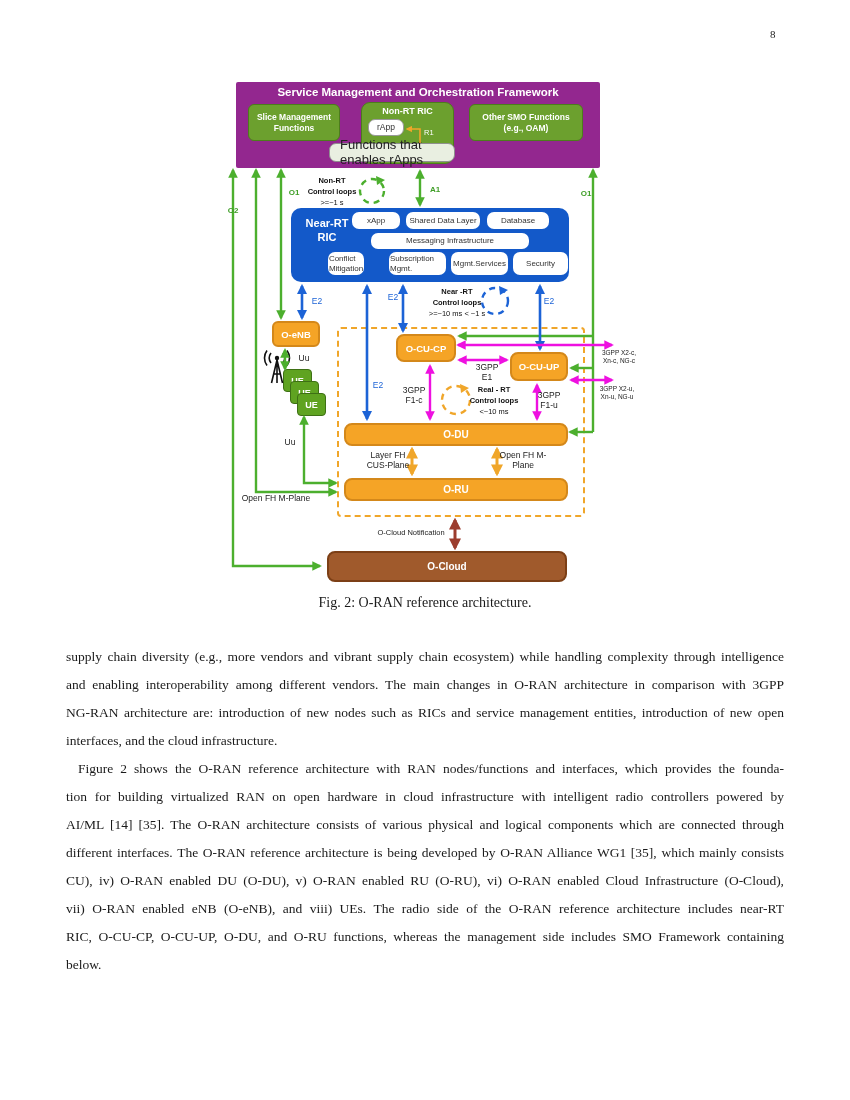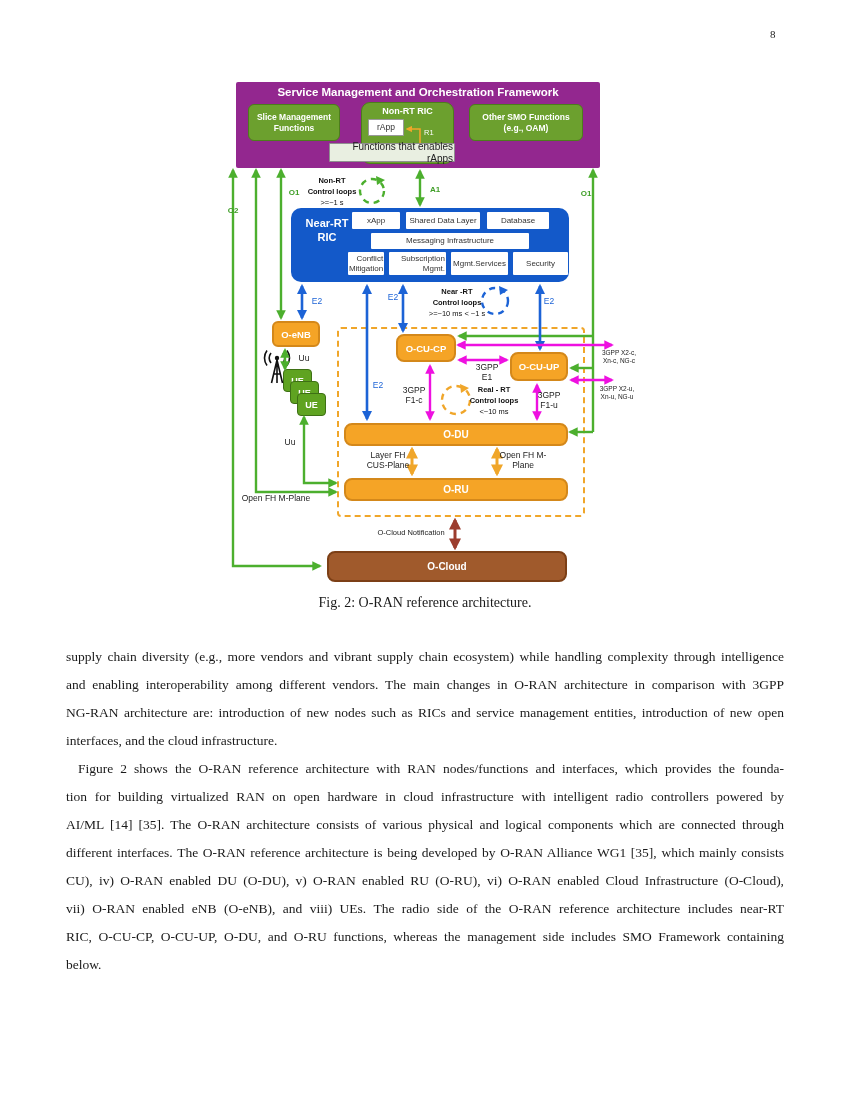--- a/index.html
+++ b/index.html
@@ -6,22 +6,22 @@
   #page{position:relative;width:850px;height:1100px;background:#ffffff;overflow:hidden;
         font-family:"Liberation Sans",sans-serif;}
   .abs{position:absolute;}
   
   .gbox{position:absolute;background:#6CA02E;border:1.5px solid #4c7c1c;border-radius:6px;
         color:#fff;font-weight:bold;font-size:8.5px;line-height:1.2;display:flex;
         align-items:center;justify-content:center;text-align:center;padding:2px;box-sizing:border-box;}
   .obox{position:absolute;background:#F5A426;border:2px solid #D4881A;border-radius:8px;
         color:#fff;font-weight:bold;display:flex;align-items:center;justify-content:center;
         text-align:center;box-sizing:border-box;}
-  .wbox{position:absolute;background:#ffffff;border-radius:1px;color:#333;font-size:8px;
-        line-height:1.15;display:flex;align-items:center;justify-content:center;text-align:right;
+  .wbox{position:absolute;background:#ffffff;border-radius:7px;color:#333;font-size:8px;
+        line-height:1.15;display:flex;align-items:center;justify-content:center;text-align:left;
         box-sizing:border-box;padding:1px;}
   .uebox{position:absolute;background:#5FA321;border:1.5px solid #3e7015;border-radius:4px;
         color:#fff;font-weight:bold;font-size:9px;display:flex;align-items:center;justify-content:center;}
   .lbl{position:absolute;font-size:8px;color:#222;line-height:1.15;text-align:center;}
   .green{color:#3f9e27;font-weight:bold;}
   .blue{color:#1C63D6;font-size:8.5px;}
   .loops{position:absolute;text-align:center;font-size:7.5px;color:#111;line-height:1.45;}
   .loops .b{font-weight:bold;}
   .tiny{font-size:6.5px;line-height:1.25;}
   
@@ -49,30 +49,30 @@
     <div id="oran-cluster"></div>
 
     <div class="abs" style="left:236px;top:82px;width:364px;height:86px;background:#93278F;border-radius:2px;"></div>
     <div class="abs" style="left:236px;top:86px;width:364px;text-align:center;color:#fff;font-weight:bold;font-size:11.5px;">Service Management and Orchestration Framework</div>
     <div class="gbox" style="left:248px;top:104px;width:92px;height:37px;">Slice Management Functions</div>
     <div class="gbox" style="left:361px;top:102px;width:93px;height:62px;border-radius:9px;align-items:flex-start;">
       <span style="margin-top:1px;font-size:9px;">Non-RT RIC</span>
     </div>
     <div class="wbox" style="left:368px;top:119px;width:36px;height:17px;border:1px solid #999;font-size:8.5px;">rApp</div>
     <div class="abs" style="left:424px;top:128px;color:#fff;font-size:7.5px;">R1</div>
-    <div class="wbox" style="left:329px;top:143px;width:126px;height:19px;background:#e9efe1;border:1px solid #8f8f8f;font-size:10px;color:#222;padding-left:10px;">Functions that enables rApps</div>
+    <div class="wbox" style="left:329px;top:143px;width:126px;height:19px;background:#e9efe1;border:1px solid #8f8f8f;font-size:13px;color:#222;padding-left:10px;">Functions that enables rApps</div>
     <div class="gbox" style="left:469px;top:104px;width:114px;height:37px;">Other SMO Functions (e.g., OAM)</div>
 
     <div class="abs" style="left:291px;top:208px;width:278px;height:74px;background:#1359C9;border-radius:10px;"></div>
     <div class="abs" style="left:298px;top:216px;width:58px;color:#fff;font-weight:bold;font-size:11px;line-height:1.3;text-align:center;">Near-RT RIC</div>
     <div class="wbox" style="left:352px;top:212px;width:48px;height:17px;">xApp</div>
     <div class="wbox" style="left:406px;top:212px;width:74px;height:17px;">Shared Data Layer</div>
     <div class="wbox" style="left:487px;top:212px;width:62px;height:17px;">Database</div>
     <div class="wbox" style="left:371px;top:233px;width:158px;height:16px;">Messaging Infrastructure</div>
-    <div class="wbox" style="left:348px;top:252px;width:36px;height:23px;">Conflict Mitigation</div>
+    <div class="wbox" style="left:328px;top:252px;width:36px;height:23px;">Conflict Mitigation</div>
     <div class="wbox" style="left:389px;top:252px;width:57px;height:23px;">Subscription Mgmt.</div>
     <div class="wbox" style="left:451px;top:252px;width:57px;height:23px;">Mgmt.Services</div>
     <div class="wbox" style="left:513px;top:252px;width:55px;height:23px;">Security</div>
 
     <div class="obox" style="left:272px;top:321px;width:48px;height:26px;font-size:9.5px;border-radius:6px;">O-eNB</div>
     <div class="uebox" style="left:283px;top:369px;width:27px;height:21px;">UE</div>
     <div class="uebox" style="left:290px;top:381px;width:27px;height:21px;">UE</div>
     <div class="uebox" style="left:297px;top:393px;width:27px;height:21px;">UE</div>
     <div class="obox" style="left:396px;top:334px;width:60px;height:28px;font-size:9.5px;">O-CU-CP</div>
     <div class="obox" style="left:510px;top:352px;width:58px;height:29px;font-size:9.5px;">O-CU-UP</div>

